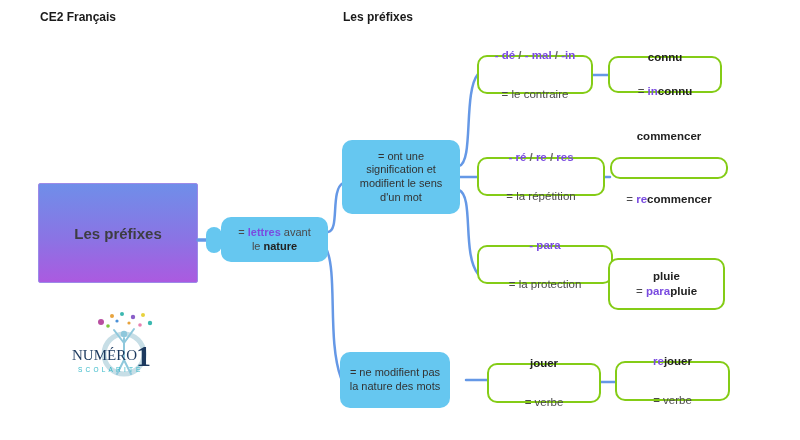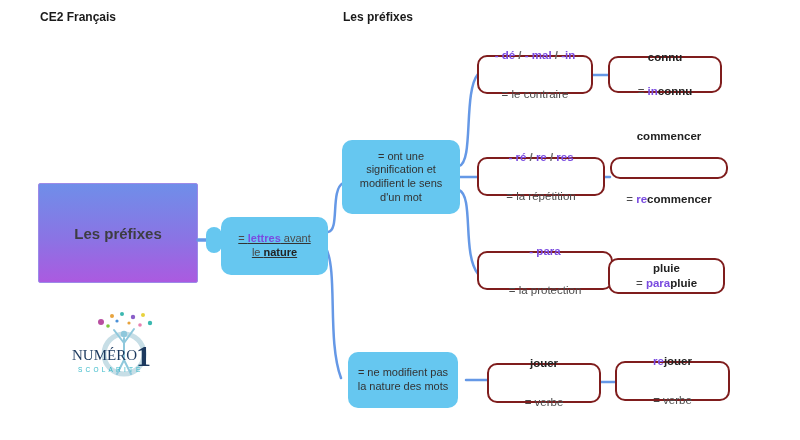--- a/index.html
+++ b/index.html
@@ -19,21 +19,21 @@
   }
   
   .blue-node{
     background:#66c7f0;border-radius:10px;color:#333;
     display:flex;flex-direction:column;align-items:center;justify-content:center;
     font-size:11px;line-height:1.25;text-align:center;padding:0 6px;z-index:2;
   }
   .blue-tab{left:206px;top:227px;width:16px;height:26px;background:#66c7f0;border-radius:8px;z-index:2;}
   
   .leaf{
-    background:#ffffff;border:2px solid #7f1d1d;border-radius:10px;
+    background:#ffffff;border:2px solid #84cc16;border-radius:10px;
     display:flex;flex-direction:column;align-items:center;justify-content:center;
     font-size:11.5px;line-height:1.3;text-align:center;z-index:2;color:#4a4a4a;
   }
   .pp{color:#7a4be0;font-weight:bold;}
   .sep{color:#6a6a6a;font-weight:600;}
   .bd{color:#222;font-weight:bold;}
   .plain{color:#4a4a4a;}
   .l2{color:#4a4a4a;font-weight:normal;margin-top:24px;}
   #connectors{position:absolute;left:0;top:0;z-index:1;}
   #logo{left:70px;top:310px;width:100px;height:82px;z-index:2;}
@@ -59,30 +59,30 @@
 
 <div class="abs header" style="left:40px;top:10px;">CE2 Français</div>
 <div class="abs header" style="left:343px;top:10px;">Les préfixes</div>
 
 <div class="abs root-node">
   <span>Les préfixes</span>
 </div>
 
 <div class="abs blue-tab"></div>
 
-<div class="abs blue-node" style="left:221px;top:217px;width:107px;height:58px;text-decoration:underline;">
+<div class="abs blue-node" style="left:221px;top:217px;width:107px;height:45px;">
   <div><span class="plain">= </span><span class="pp">lettres</span><span class="plain"> avant</span></div>
   <div><span class="plain">le </span><span class="bd">nature</span></div>
 </div>
 
 <div class="abs blue-node" style="left:342px;top:140px;width:118px;height:74px;">
   <span>= ont une signification et modifient le sens d'un mot</span>
 </div>
 
-<div class="abs blue-node" style="left:340px;top:352px;width:110px;height:56px;margin-left:8px;">
+<div class="abs blue-node" style="left:340px;top:352px;width:110px;height:56px;">
   <span>= ne modifient pas la nature des mots</span>
 </div>
 
 <div class="abs leaf" style="left:477px;top:55px;width:116px;height:39px;">
   <div><span class="pp">- dé</span><span class="sep"> / </span><span class="pp">- mal</span><span class="sep"> / </span><span class="pp">-in</span></div>
   <div class="l2">= le contraire</div>
 </div>
 
 <div class="abs leaf" style="left:608px;top:56px;width:114px;height:37px;gap:19px;">
   <div class="bd">connu</div>
@@ -92,26 +92,26 @@
 <div class="abs leaf" style="left:477px;top:157px;width:128px;height:39px;">
   <div><span class="pp">- ré</span><span class="sep"> / </span><span class="pp">re</span><span class="sep"> / </span><span class="pp">res</span></div>
   <div class="l2">= la répétition</div>
 </div>
 
 <div class="abs leaf" style="left:610px;top:157px;width:118px;height:22px;gap:48px;">
   <div class="bd">commencer</div>
   <div><span class="plain">= </span><span class="pp">re</span><span class="bd">commencer</span></div>
 </div>
 
-<div class="abs leaf" style="left:477px;top:251px;width:136px;height:39px;">
+<div class="abs leaf" style="left:477px;top:245px;width:136px;height:39px;">
   <div class="pp">- para</div>
   <div class="l2">= la protection</div>
 </div>
 
-<div class="abs leaf" style="left:608px;top:258px;width:117px;height:36px;">
+<div class="abs leaf" style="left:608px;top:258px;width:117px;height:52px;">
   <div class="bd">pluie</div>
   <div><span class="plain">= </span><span class="pp">para</span><span class="bd">pluie</span></div>
 </div>
 
 <div class="abs leaf" style="left:487px;top:363px;width:114px;height:40px;">
   <div class="bd">jouer</div>
   <div class="l2">= verbe</div>
 </div>
 
 <div class="abs leaf" style="left:615px;top:361px;width:115px;height:40px;justify-content:center;">

